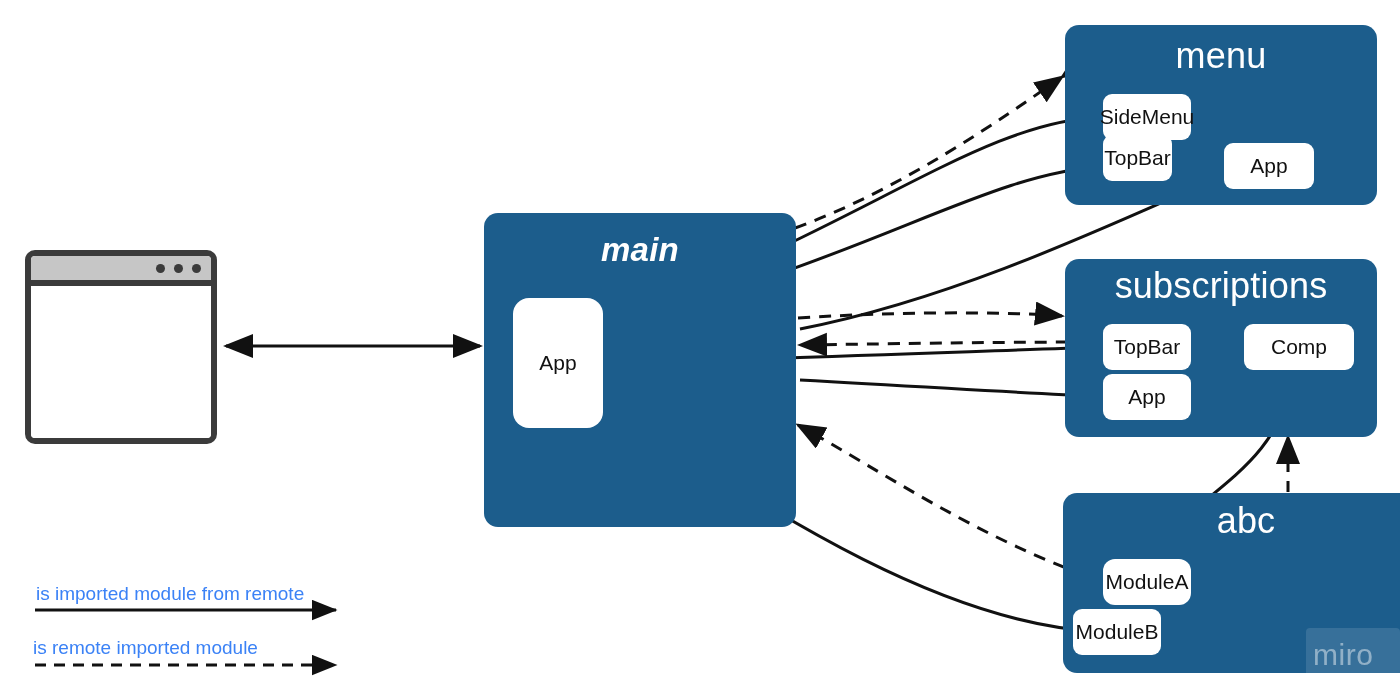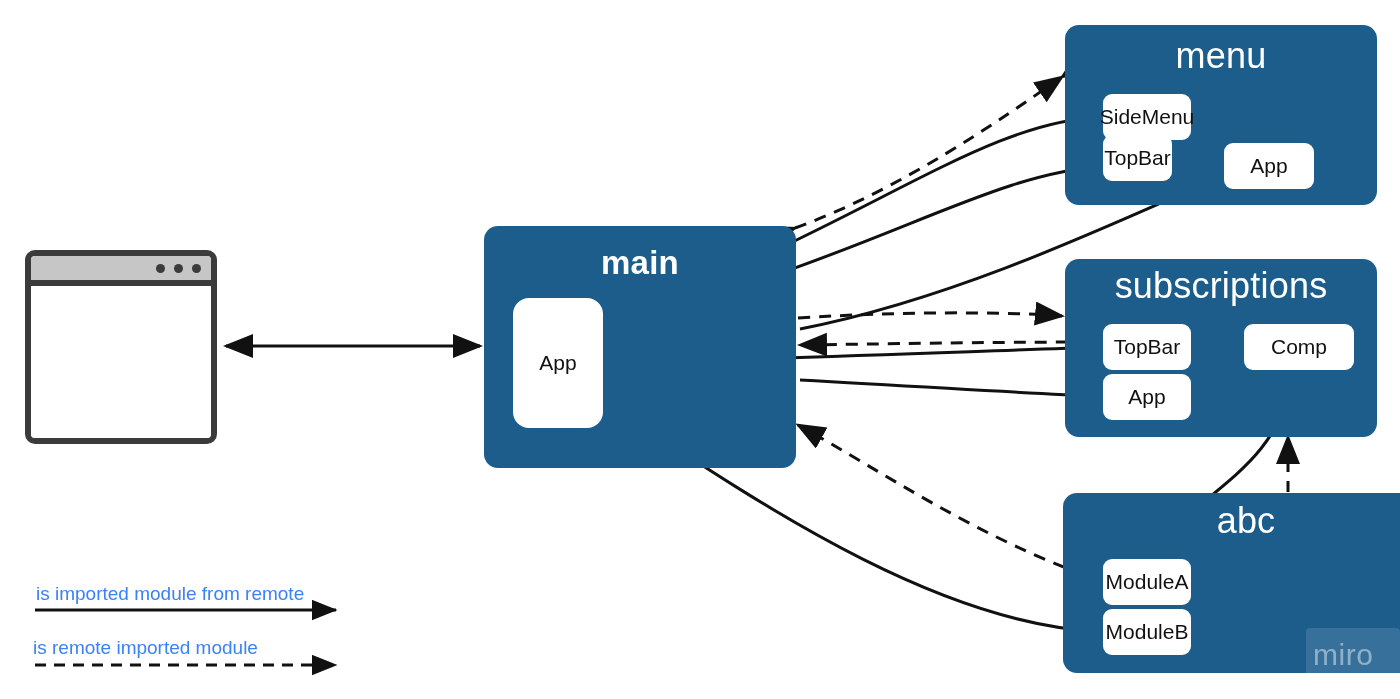--- a/index.html
+++ b/index.html
@@ -174,21 +174,21 @@
 
   <div id="browser">
     <div id="browser-bar">
       <span class="dot"></span>
       <span class="dot"></span>
       <span class="dot"></span>
     </div>
     <div id="browser-body"></div>
   </div>
 
-  <div class="panel" style="left:484px; top:226px; width:312px; height:242px;">
+  <div class="panel" style="left:484px; top:213px; width:312px; height:314px;font-style:italic;">
     <div class="panel-title bold" style="top:16px;">main</div>
   </div>
   <div class="node tall" style="left:513px; top:298px; width:90px; height:130px;">
     <span>App</span>
   </div>
 
   <div class="panel" style="left:1065px; top:25px; width:312px; height:180px;">
     <div class="panel-title" style="top:10px;">menu</div>
   </div>
   <div class="node" style="left:1103px; top:94px; width:88px; height:46px;">
@@ -211,24 +211,24 @@
     <span>App</span>
   </div>
   <div class="node" style="left:1244px; top:324px; width:110px; height:46px;">
     <span>Comp</span>
   </div>
 
   <div class="panel" style="left:1063px; top:493px; width:366px; height:180px;">
     <div class="panel-title" style="top:7px;">abc</div>
     <div id="watermark-plate" style="left:243px; top:135px; width:94px; height:52px;"></div>
   </div>
-  <div class="node" style="left:1103px; top:559px; width:88px; height:46px;">
+  <div class="node" style="left:1103px; top:559px; width:88px; height:46px;border-radius:12px;">
     <span>ModuleA</span>
   </div>
-  <div class="node" style="left:1103px; top:609px; width:88px; height:46px;">
+  <div class="node" style="left:1073px; top:609px; width:88px; height:46px;">
     <span>ModuleB</span>
   </div>
 
   <div id="watermark">miro</div>
 
   <div class="legend-item" style="left:36px; top:583px;">is imported module from remote</div>
   <div class="legend-item" style="left:33px; top:637px;">is remote imported module</div>
 
 </div>
 

